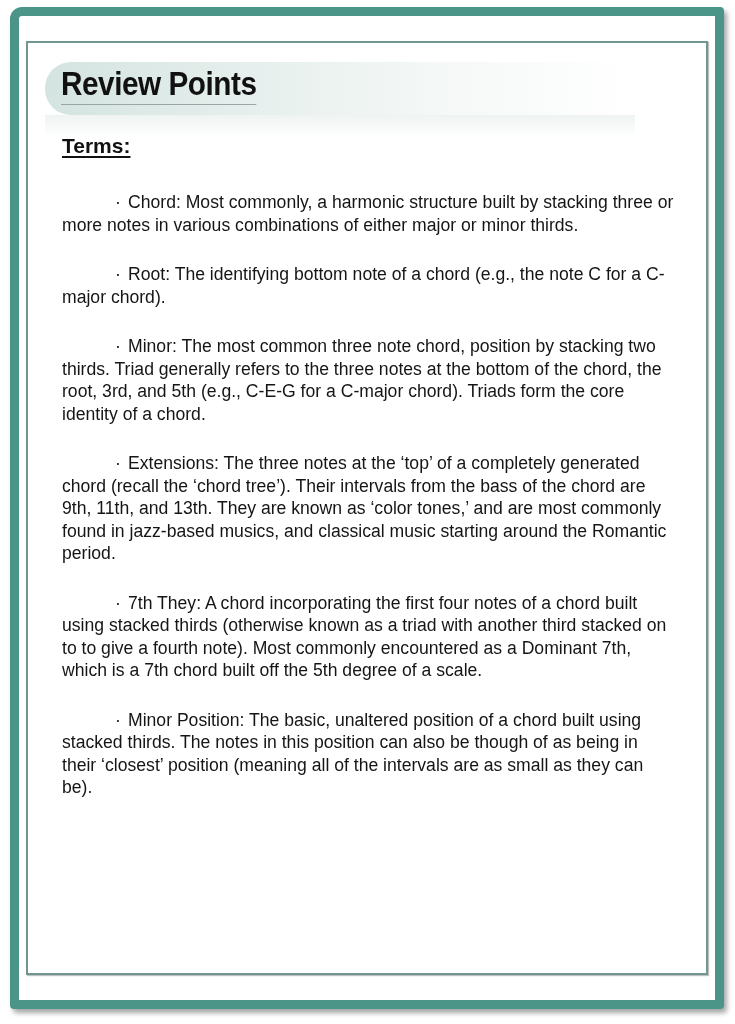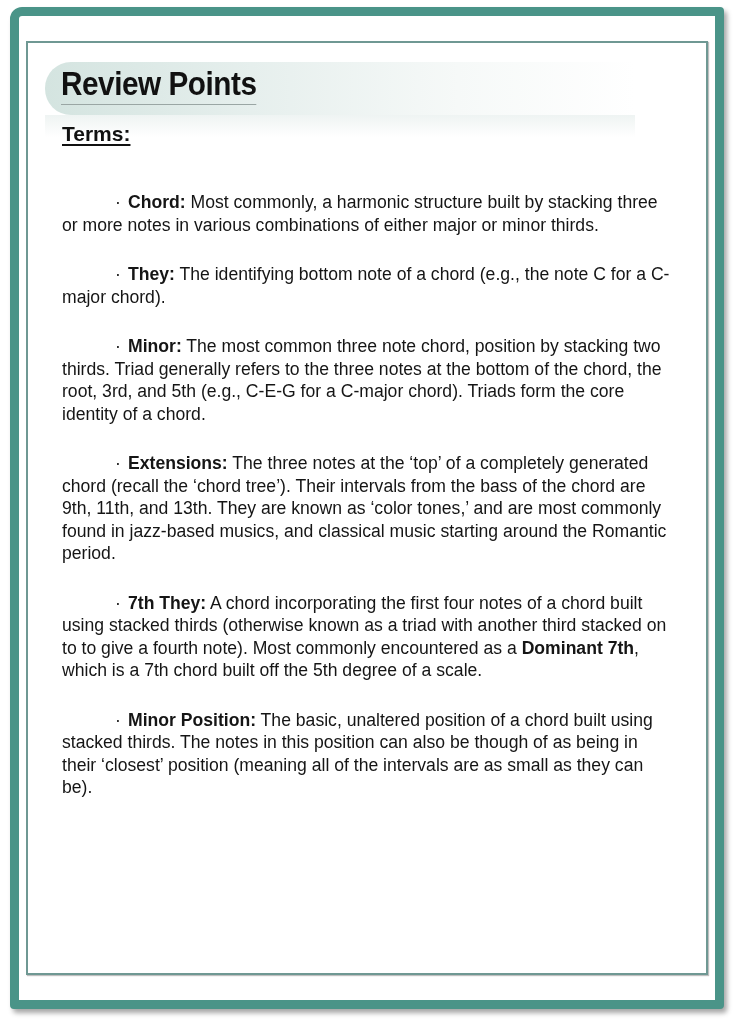--- a/index.html
+++ b/index.html
@@ -27,50 +27,50 @@
     background: linear-gradient(to bottom, rgba(225,234,232,0.55), rgba(255,255,255,0));
   }
   .title {
     position:absolute; left:61px; top:65px;
     font-family:"Liberation Sans", sans-serif; font-weight:bold;
     font-size:33px; letter-spacing:-0.5px; color:#111;
     border-bottom:1px solid #9aa6a4; line-height:38px; padding-bottom:1px;
     transform: scaleX(0.9); transform-origin:left center;
   }
   .section-heading {
-    position:absolute; left:62px; top:122px;
+    position:absolute; left:62px; top:134px;
     font-size:21px; font-weight:bold; text-decoration:underline;
     text-underline-offset:3px; color:#111;
   }
   .terms {
     position:absolute; left:62px; top:191px; width:612px;
     font-size:17.6px; line-height:22.5px; color:#151515;
   }
   .term { margin:0 0 27px 0; }
   .term .bullet { display:inline-block; padding-left:53px; width:13px; }
-  .term b { font-weight:bold;margin-top:34px; }
+  .term b { font-weight:normal;margin-top:34px; }
 </style>
 </head>
 <body>
 
 <div class="outer"></div>
 <div class="inner"></div>
 
 <div class="banner"></div>
 <div class="banner-fade"></div>
 <div class="title">Review Points</div>
 
 <div class="section-heading">Terms:</div>
 
 <div class="terms">
   <p class="term">
     <span class="bullet">·</span><b>Chord:</b><span> Most commonly, a harmonic structure built by stacking three or more notes in various combinations of either major or minor thirds.</span>
   </p>
   <p class="term">
-    <span class="bullet">·</span><b>They:</b><span> The identifying bottom note of a chord (e.g., the note C for a C-major chord).</span>
+    <span class="bullet">·</span><b>Root:</b><span> The identifying bottom note of a chord (e.g., the note C for a C-major chord).</span>
   </p>
   <p class="term">
     <span class="bullet">·</span><b>Minor:</b><span> The most common three note chord, position by stacking two thirds. Triad generally refers to the three notes at the bottom of the chord, the root, 3rd, and 5th (e.g., C-E-G for a C-major chord). Triads form the core identity of a chord.</span>
   </p>
   <p class="term">
     <span class="bullet">·</span><b>Extensions:</b><span> The three notes at the ‘top’ of a completely generated chord (recall the ‘chord tree’). Their intervals from the bass of the chord are 9th, 11th, and 13th. They are known as ‘color tones,’ and are most commonly found in jazz-based musics, and classical music starting around the Romantic period.</span>
   </p>
   <p class="term">
     <span class="bullet">·</span><b>7th They:</b><span> A chord incorporating the first four notes of a chord built using stacked thirds (otherwise known as a triad with another third stacked on to to give a fourth note). Most commonly encountered as a </span><b>Dominant 7th</b><span>, which is a 7th chord built off the 5th degree of a scale.</span>
   </p>

